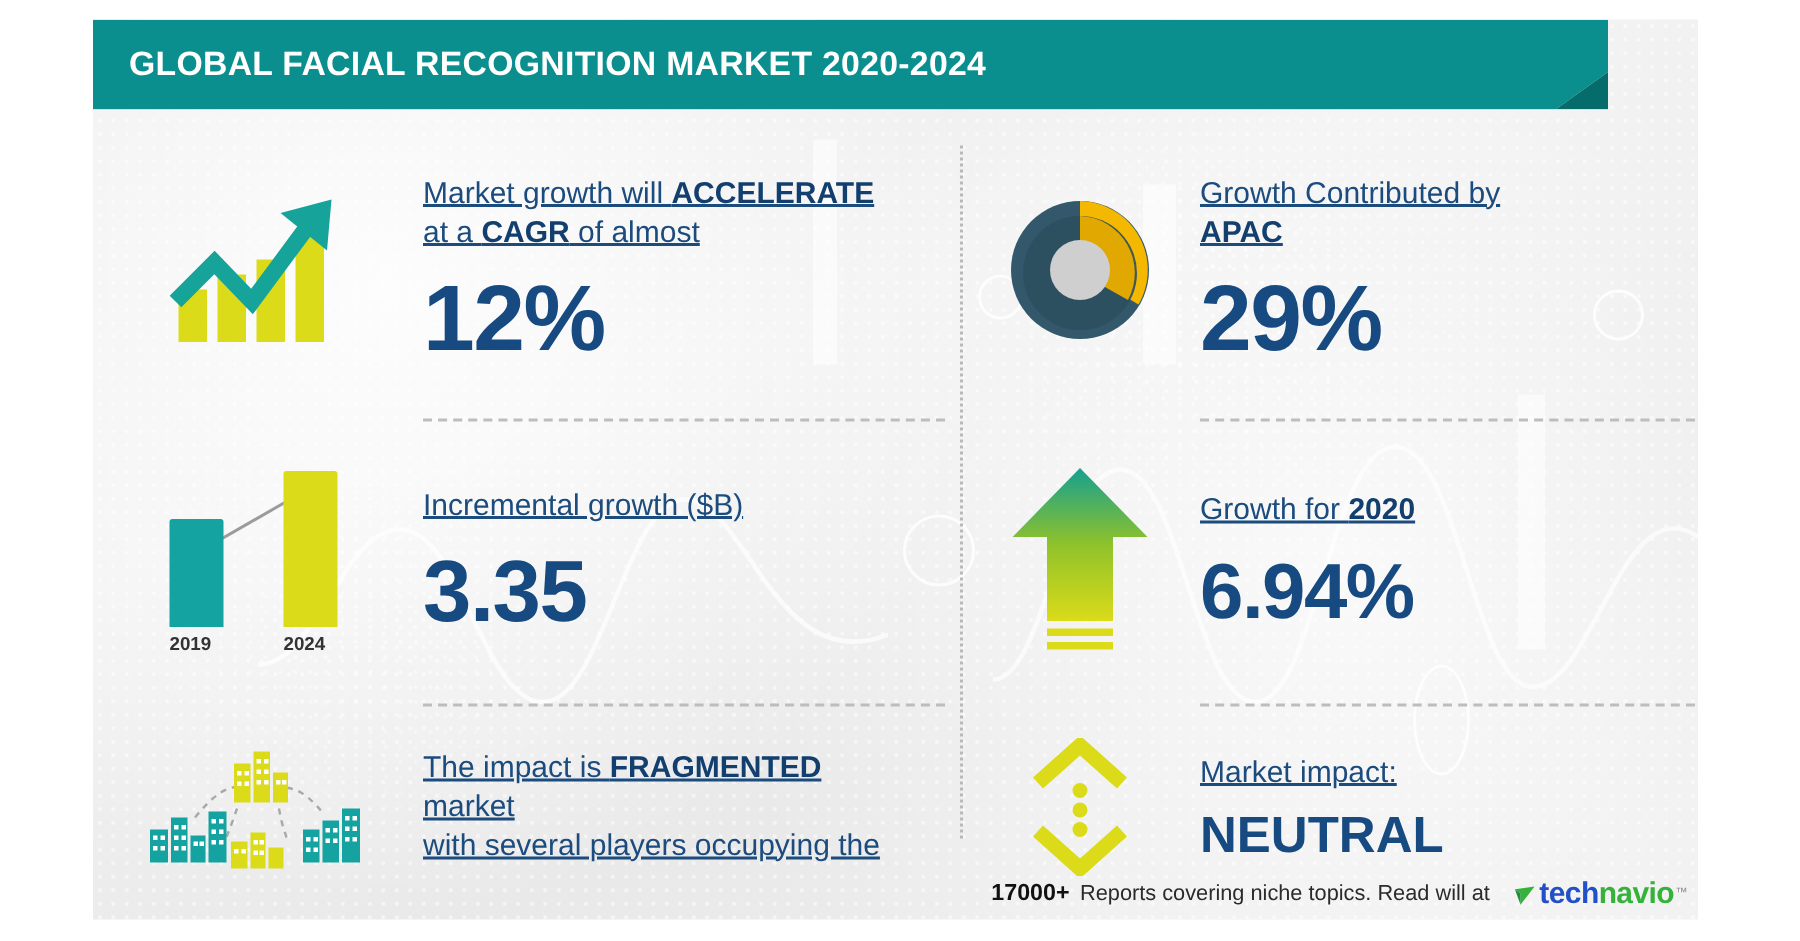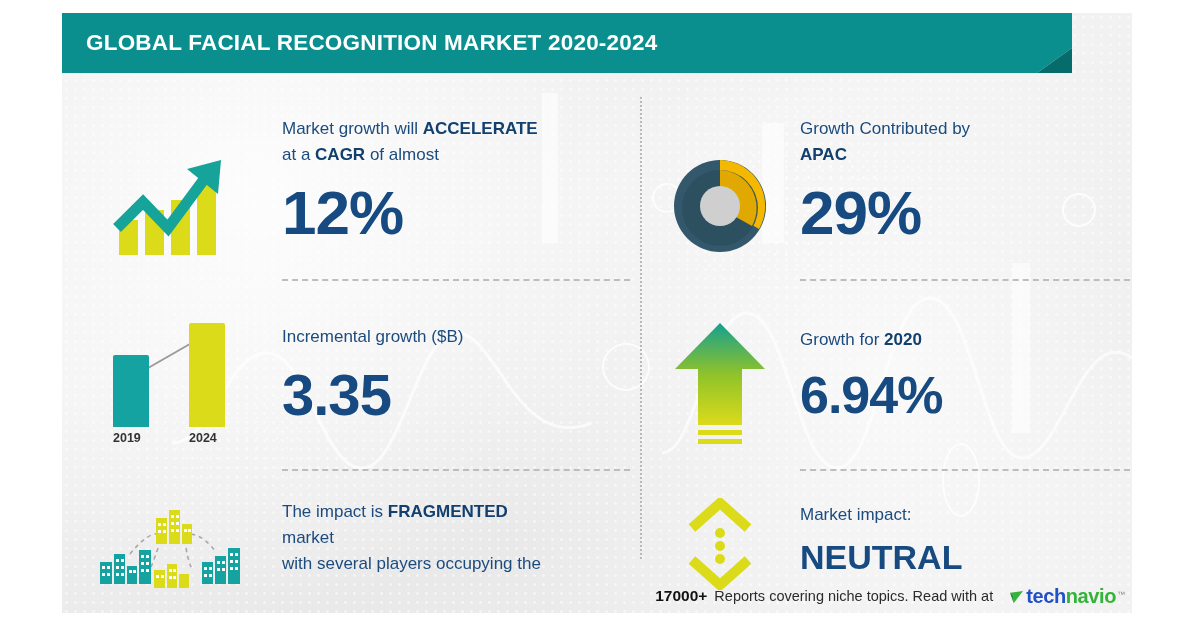--- a/index.html
+++ b/index.html
@@ -63,26 +63,27 @@
     position:absolute;left:578px;top:24px;width:0;height:462px;
     border-left:2px dotted #b9b9b9;
   }
   .col{position:absolute;top:0;height:500px;}
   .col.left{left:0;width:578px;}
   .col.right{left:578px;width:492px;}
 
   .row{position:absolute;left:0;display:flex;align-items:center;}
   .hdiv{position:absolute;height:0;border-top:2px dashed #bdbdbd;}
 
-  .icon-cell{position:relative;flex:0 0 auto;display:flex;align-items:flex-end;justify-content:center;text-decoration:underline;}
+  .icon-cell{position:relative;flex:0 0 auto;display:flex;align-items:center;justify-content:center;text-decoration:underline;}
   .txt-cell{position:relative;flex:1 1 auto;}
 
   .lead{
-    color:#1c4b7e;font-size:17px;line-height:26px;font-weight:400;
+    color:#1c4b7e;font-size:20px;line-height:26px;font-weight:400;
     font-family:"Liberation Sans",sans-serif;
+    text-decoration:underline;
   }
   .lead b{font-weight:700;color:#123f6e;}
   .big{
     color:#174a80;font-weight:700;letter-spacing:-1px;
     font-family:"Liberation Sans",sans-serif;line-height:1;
   }
   .big.s1{font-size:62px;}
   .big.s2{font-size:58px;}
   .big.s3{font-size:52px;}
   .big.s4{font-size:34px;letter-spacing:0px;}
@@ -348,21 +349,21 @@
             <div class="lead">Market impact:</div>
             <div class="big s4" style="margin-top:12px;">NEUTRAL</div>
           </div>
         </div>
       </div>
     </div>
   </div>
 
   <div class="footer">
     <div class="f-count">17000+</div>
-    <div class="f-text">Reports covering niche topics. Read with at</div>
+    <div class="f-text">Reports covering niche topics. Read will at</div>
     <div class="logo">
       <svg class="logo-mark" viewBox="0 0 16 16" fill="none">
         <path d="M1 3 L15 1 L5 14 L5 6 Z" fill="#35b23a"></path>
         <path d="M1 3 L5 6 L5 14 Z" fill="#1f8f3a"></path>
       </svg>
       <span class="logo-t">tech</span>
       <span class="logo-n">navio</span>
       <span class="logo-tm">™</span>
     </div>
   </div>

